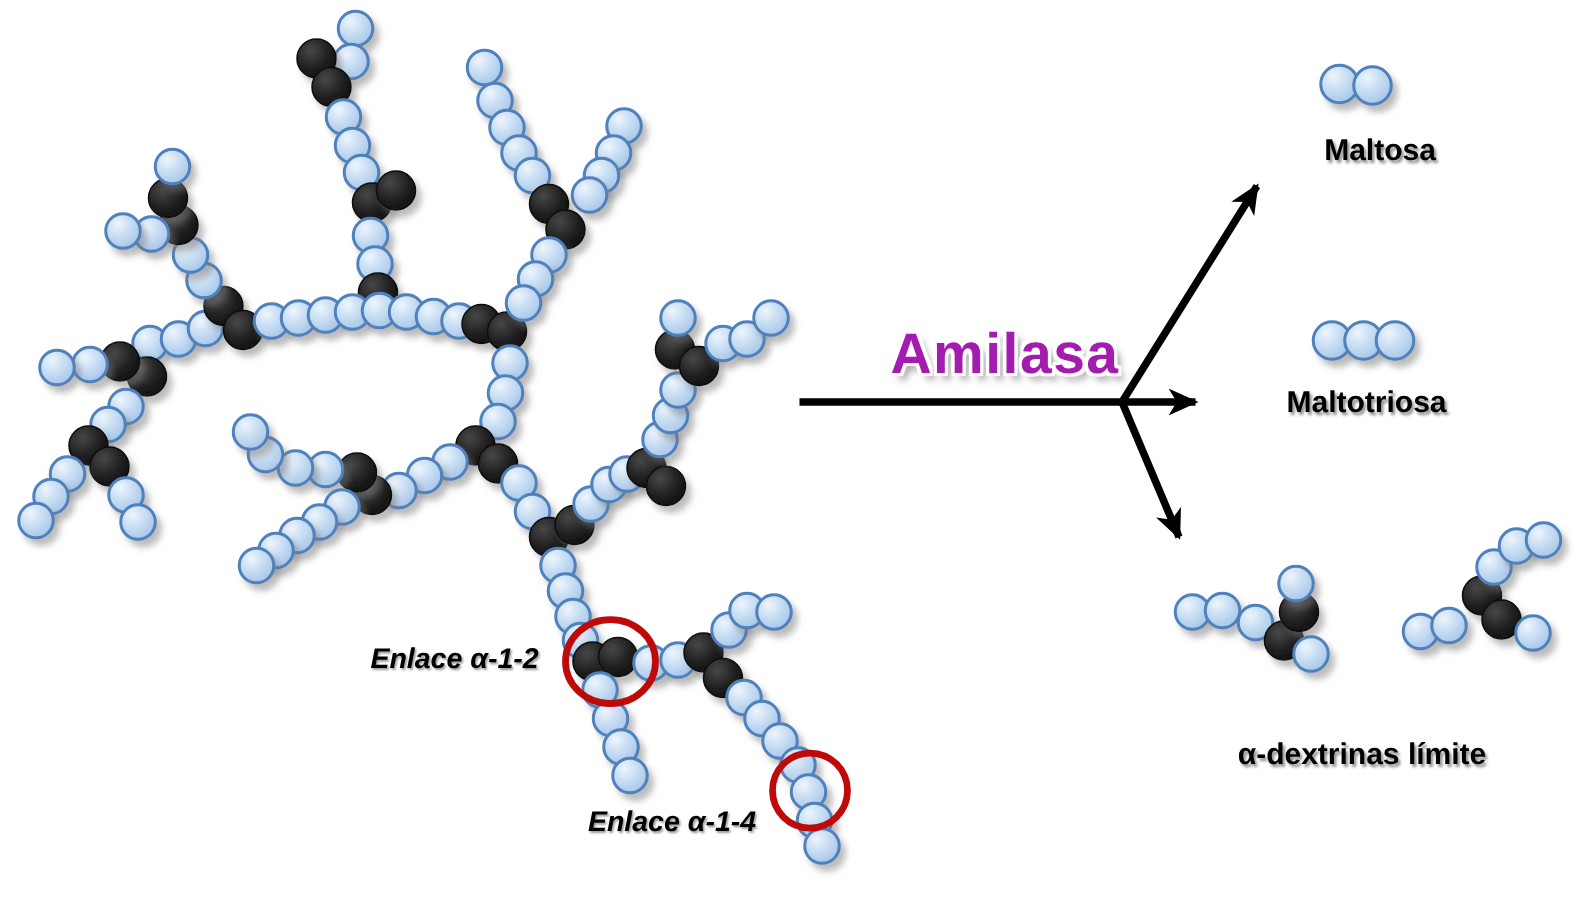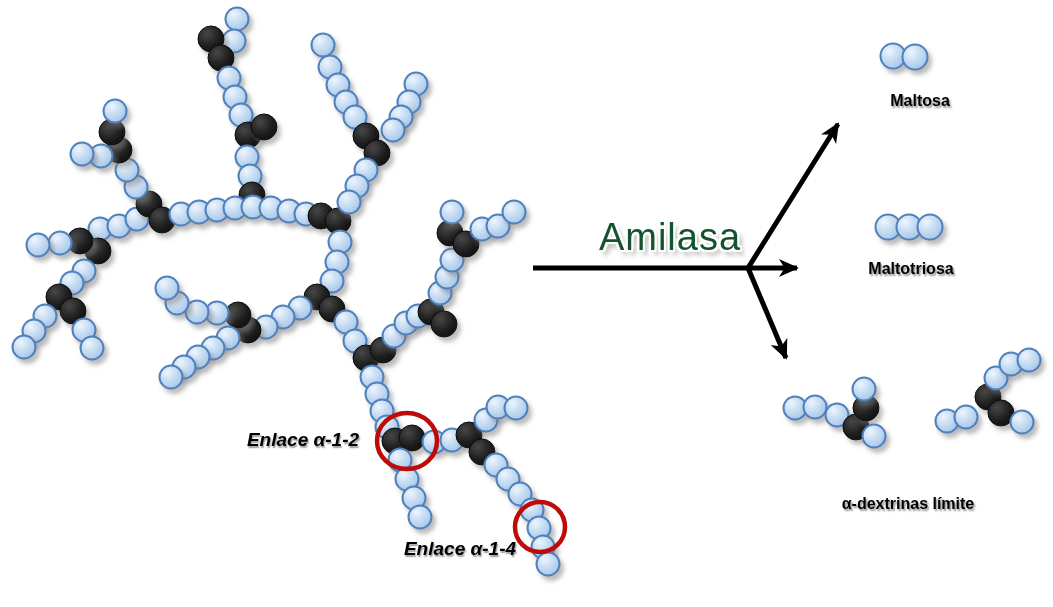--- a/index.html
+++ b/index.html
@@ -12,30 +12,30 @@
   }
   .stage svg{position:absolute;left:0;top:0;}
   .label{
     position:absolute;
     transform:translate(-50%,-50%);
     white-space:nowrap;
     color:#000;
   }
   .enzyme-label{
     font-size:38px;
-    font-weight:normal;
+    font-weight:bold;
     letter-spacing:1px;
-    color:#14532d;
+    color:#a21caf;
     text-shadow:
       -2px -2px 0 #fff, 2px -2px 0 #fff, -2px 2px 0 #fff, 2px 2px 0 #fff,
       0 -2px 0 #fff, 0 2px 0 #fff, -2px 0 0 #fff, 2px 0 0 #fff,
       4px 5px 5px rgba(0,0,0,0.35);
   }
   .product-label{
-    font-size:16px;
+    font-size:20px;
     font-weight:bold;
     text-shadow:1.5px 2px 2px rgba(0,0,0,0.45);
   }
   .annotation{
     font-size:19px;
     font-style:italic;
     font-weight:bold;
     text-align:center;
     line-height:26px;
     text-shadow:1px 1.5px 1.5px rgba(0,0,0,0.4);
@@ -236,17 +236,17 @@
   <div class="label product-label" style="left:920px;top:101px;">Maltosa</div>
 
   <div class="label product-label" style="left:908px;top:504px;">α-dextrinas límite</div>
 
   <div class="label product-label" style="left:911px;top:269px;">Maltotriosa</div>
 
   <div class="label annotation" style="left:303px;top:440px;">
     <div>Enlace α-1-2</div>
   </div>
 
-  <div class="label annotation" style="left:460px;top:549px;text-align:right;">
+  <div class="label annotation" style="left:448px;top:549px;text-align:right;">
     <div>Enlace α-1-4</div>
   </div>
 
 </div>
 
 </body></html>

